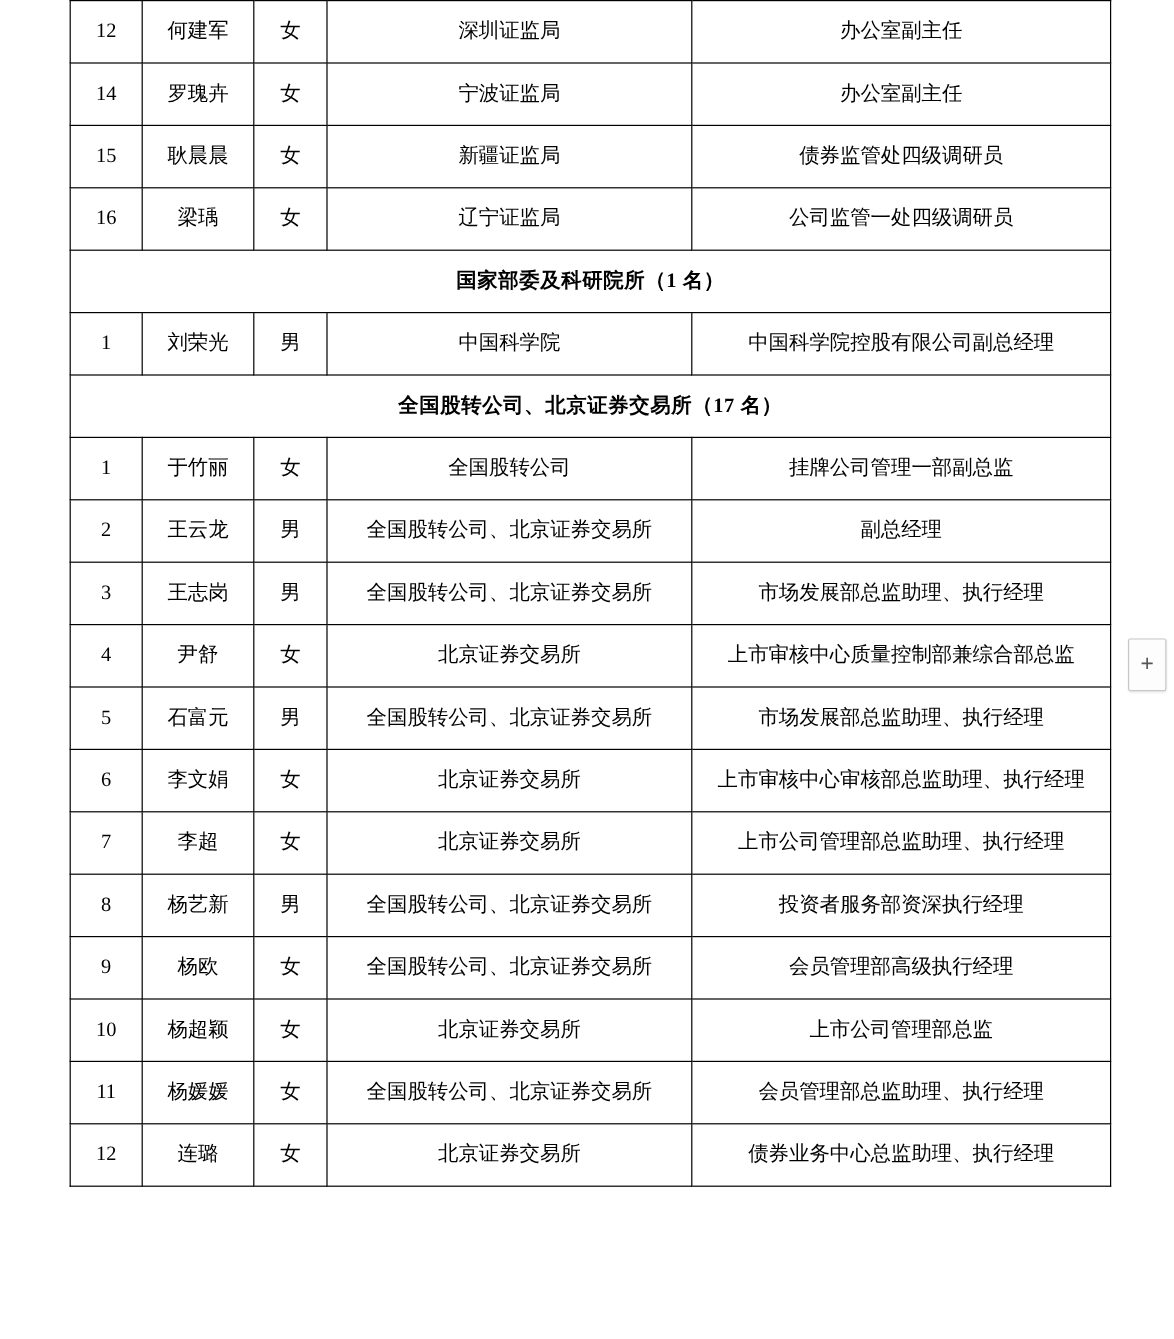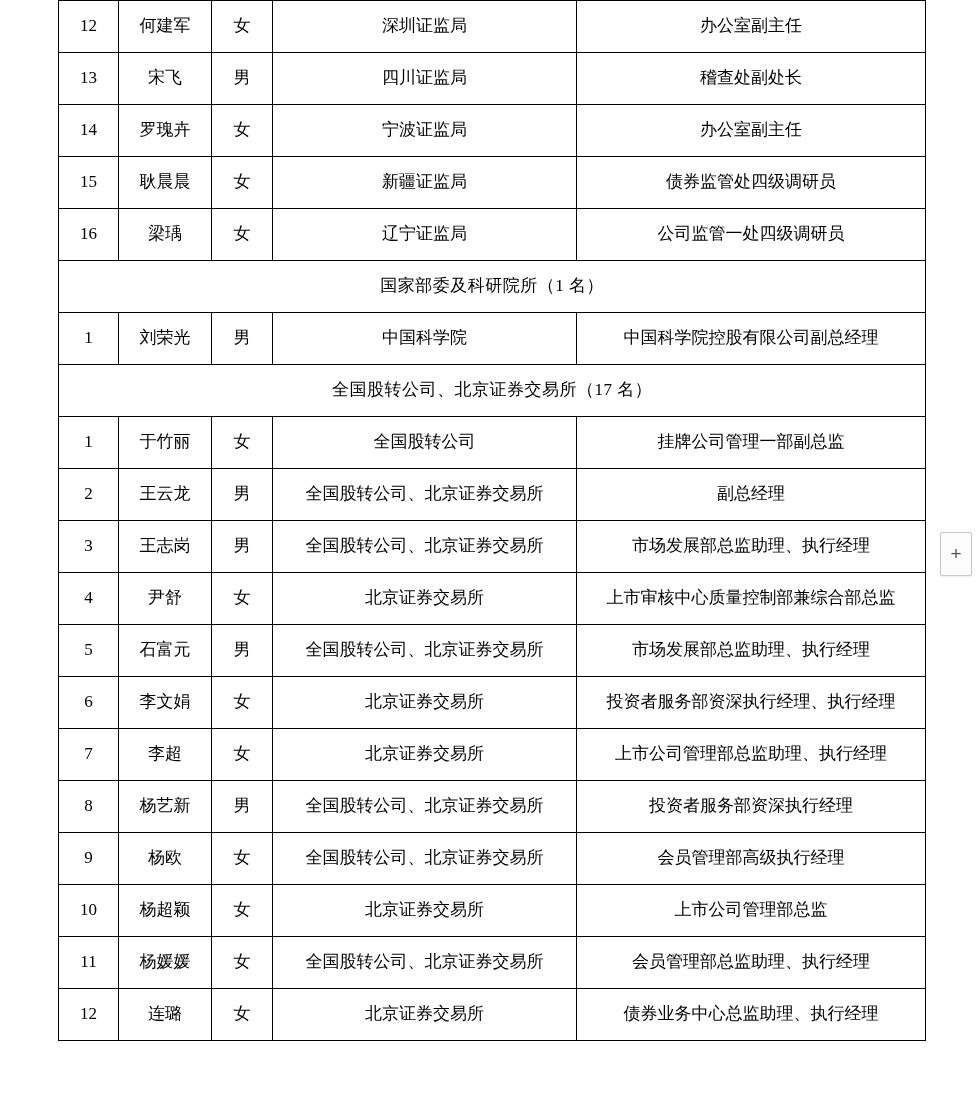--- a/index.html
+++ b/index.html
@@ -39,21 +39,21 @@
     line-height: 1.2;
     white-space: nowrap;
   }
   td.col-idx { width: 59px; }
   td.col-name { width: 92px; }
   td.col-sex { width: 60px; }
   td.col-unit { width: 303px; margin-left: 36px; }
   td.col-post { width: 348px; }
 
   td.section-title {
-    font-weight: normal;
+    font-weight: bold;
     font-size: 18px;
     letter-spacing: 0.5px;
   }
   td.header-cell {
     font-weight: bold;
     font-size: 17px;
   }
   .first-row td { border-top: 1px solid #000000; }
 
   
@@ -82,27 +82,20 @@
   <table class="doc-table">
     <tbody>
       <tr class="first-row">
         <td class="col-idx">12</td>
         <td class="col-name">何建军</td>
         <td class="col-sex">女</td>
         <td class="col-unit">深圳证监局</td>
         <td class="col-post">办公室副主任</td>
       </tr>
       <tr>
-        <td class="col-idx">13</td>
-        <td class="col-name">宋飞</td>
-        <td class="col-sex">男</td>
-        <td class="col-unit">四川证监局</td>
-        <td class="col-post">稽查处副处长</td>
-      </tr>
-      <tr>
         <td class="col-idx">14</td>
         <td class="col-name">罗瑰卉</td>
         <td class="col-sex">女</td>
         <td class="col-unit">宁波证监局</td>
         <td class="col-post">办公室副主任</td>
       </tr>
       <tr>
         <td class="col-idx">15</td>
         <td class="col-name">耿晨晨</td>
         <td class="col-sex">女</td>
@@ -167,21 +160,21 @@
         <td class="col-name">石富元</td>
         <td class="col-sex">男</td>
         <td class="col-unit">全国股转公司、北京证券交易所</td>
         <td class="col-post">市场发展部总监助理、执行经理</td>
       </tr>
       <tr>
         <td class="col-idx">6</td>
         <td class="col-name">李文娟</td>
         <td class="col-sex">女</td>
         <td class="col-unit">北京证券交易所</td>
-        <td class="col-post">投资者服务部资深执行经理、执行经理</td>
+        <td class="col-post">上市审核中心审核部总监助理、执行经理</td>
       </tr>
       <tr>
         <td class="col-idx">7</td>
         <td class="col-name">李超</td>
         <td class="col-sex">女</td>
         <td class="col-unit">北京证券交易所</td>
         <td class="col-post">上市公司管理部总监助理、执行经理</td>
       </tr>
       <tr>
         <td class="col-idx">8</td>

